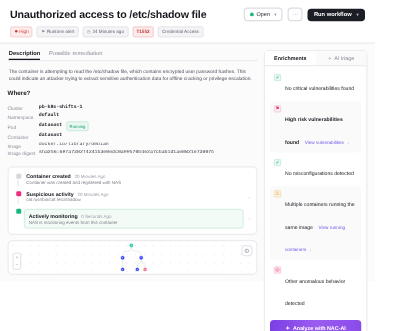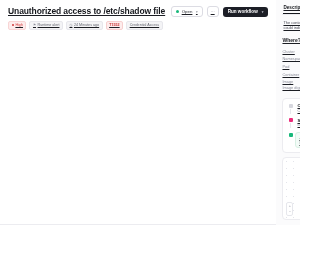--- a/index.html
+++ b/index.html
@@ -3,21 +3,21 @@
 <meta charset="utf-8">
 <style>
   * { box-sizing: border-box; margin: 0; padding: 0; }
   html, body {
     width: 300px; height: 265px;
     background: #ffffff;
     font-family: "Liberation Sans", sans-serif;
     color: #1b1d23;
     overflow: hidden;
   }
-  .app { width: 300px; height: 225px; display: flex; flex-direction: row; background: #fbfbfc; text-decoration: underline; }
+  .app { width: 300px; height: 225px; display: flex; flex-direction: column; background: #fbfbfc; }
 
   
   .header {
     padding: 6px 8px 4px 8px;
     background: #ffffff;
     border-bottom: 1px solid #ececf0;
     flex: none;
   }
   .hdr-top { display: flex; align-items: flex-start; justify-content: space-between; gap: 6px; }
   .title { font-size: 8.5px; font-weight: bold; letter-spacing: -0.1px; line-height: 10px; color: #16181d; }

